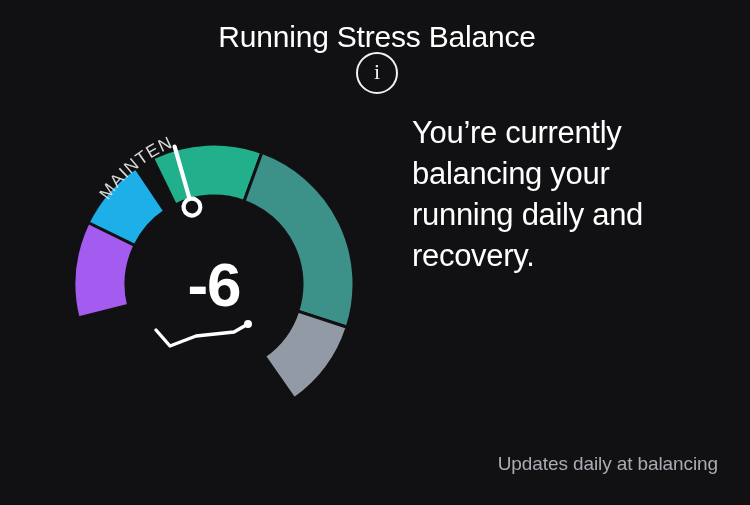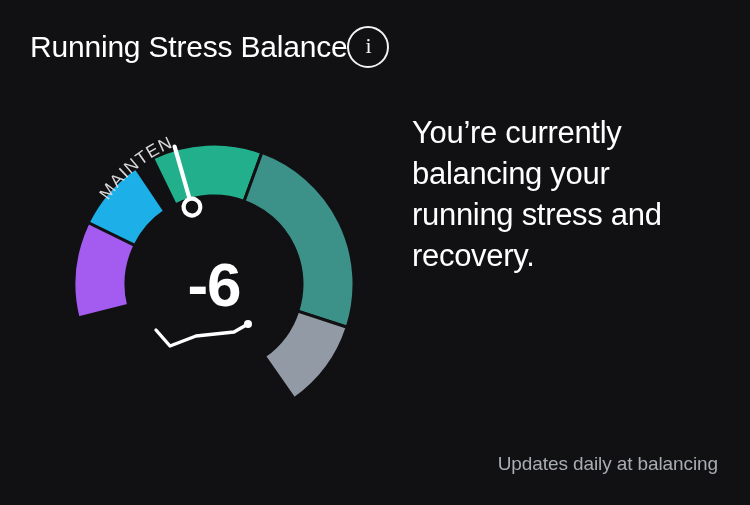--- a/index.html
+++ b/index.html
@@ -22,21 +22,22 @@
   }
   
   .header {
     position: absolute;
     top: 22px;
     left: 30px;
     right: 26px;
     height: 50px;
     display: flex;
     align-items: center;
-    justify-content: flex-start;
+    justify-content: space-between;
+    flex-direction: column;
   }
   .page-title {
     color: #ffffff;
     font-size: 30px;
     font-weight: 500;
     letter-spacing: -0.2px;
     line-height: 1;
     white-space: nowrap;
   }
   .info-btn {
@@ -163,17 +164,17 @@
 
       <text class="gauge-value" x="180" y="222">-6</text>
 
       <g transform="translate(122,240)">
         <polyline points="0,6 14,22 40,12 78,8 92,0" fill="none" stroke="#ffffff" stroke-width="3.4" stroke-linecap="round" stroke-linejoin="round"></polyline>
         <circle cx="92" cy="0" r="4" fill="#ffffff"></circle>
       </g>
     </svg>
   </div>
 
-  <div class="message">You’re currently balancing your running stress and recovery.</div>
+  <div class="message">You’re currently balancing your running daily and recovery.</div>
 
   <div class="footer-note">Updates daily at balancing</div>
 
 </div>
 
 </body></html>

